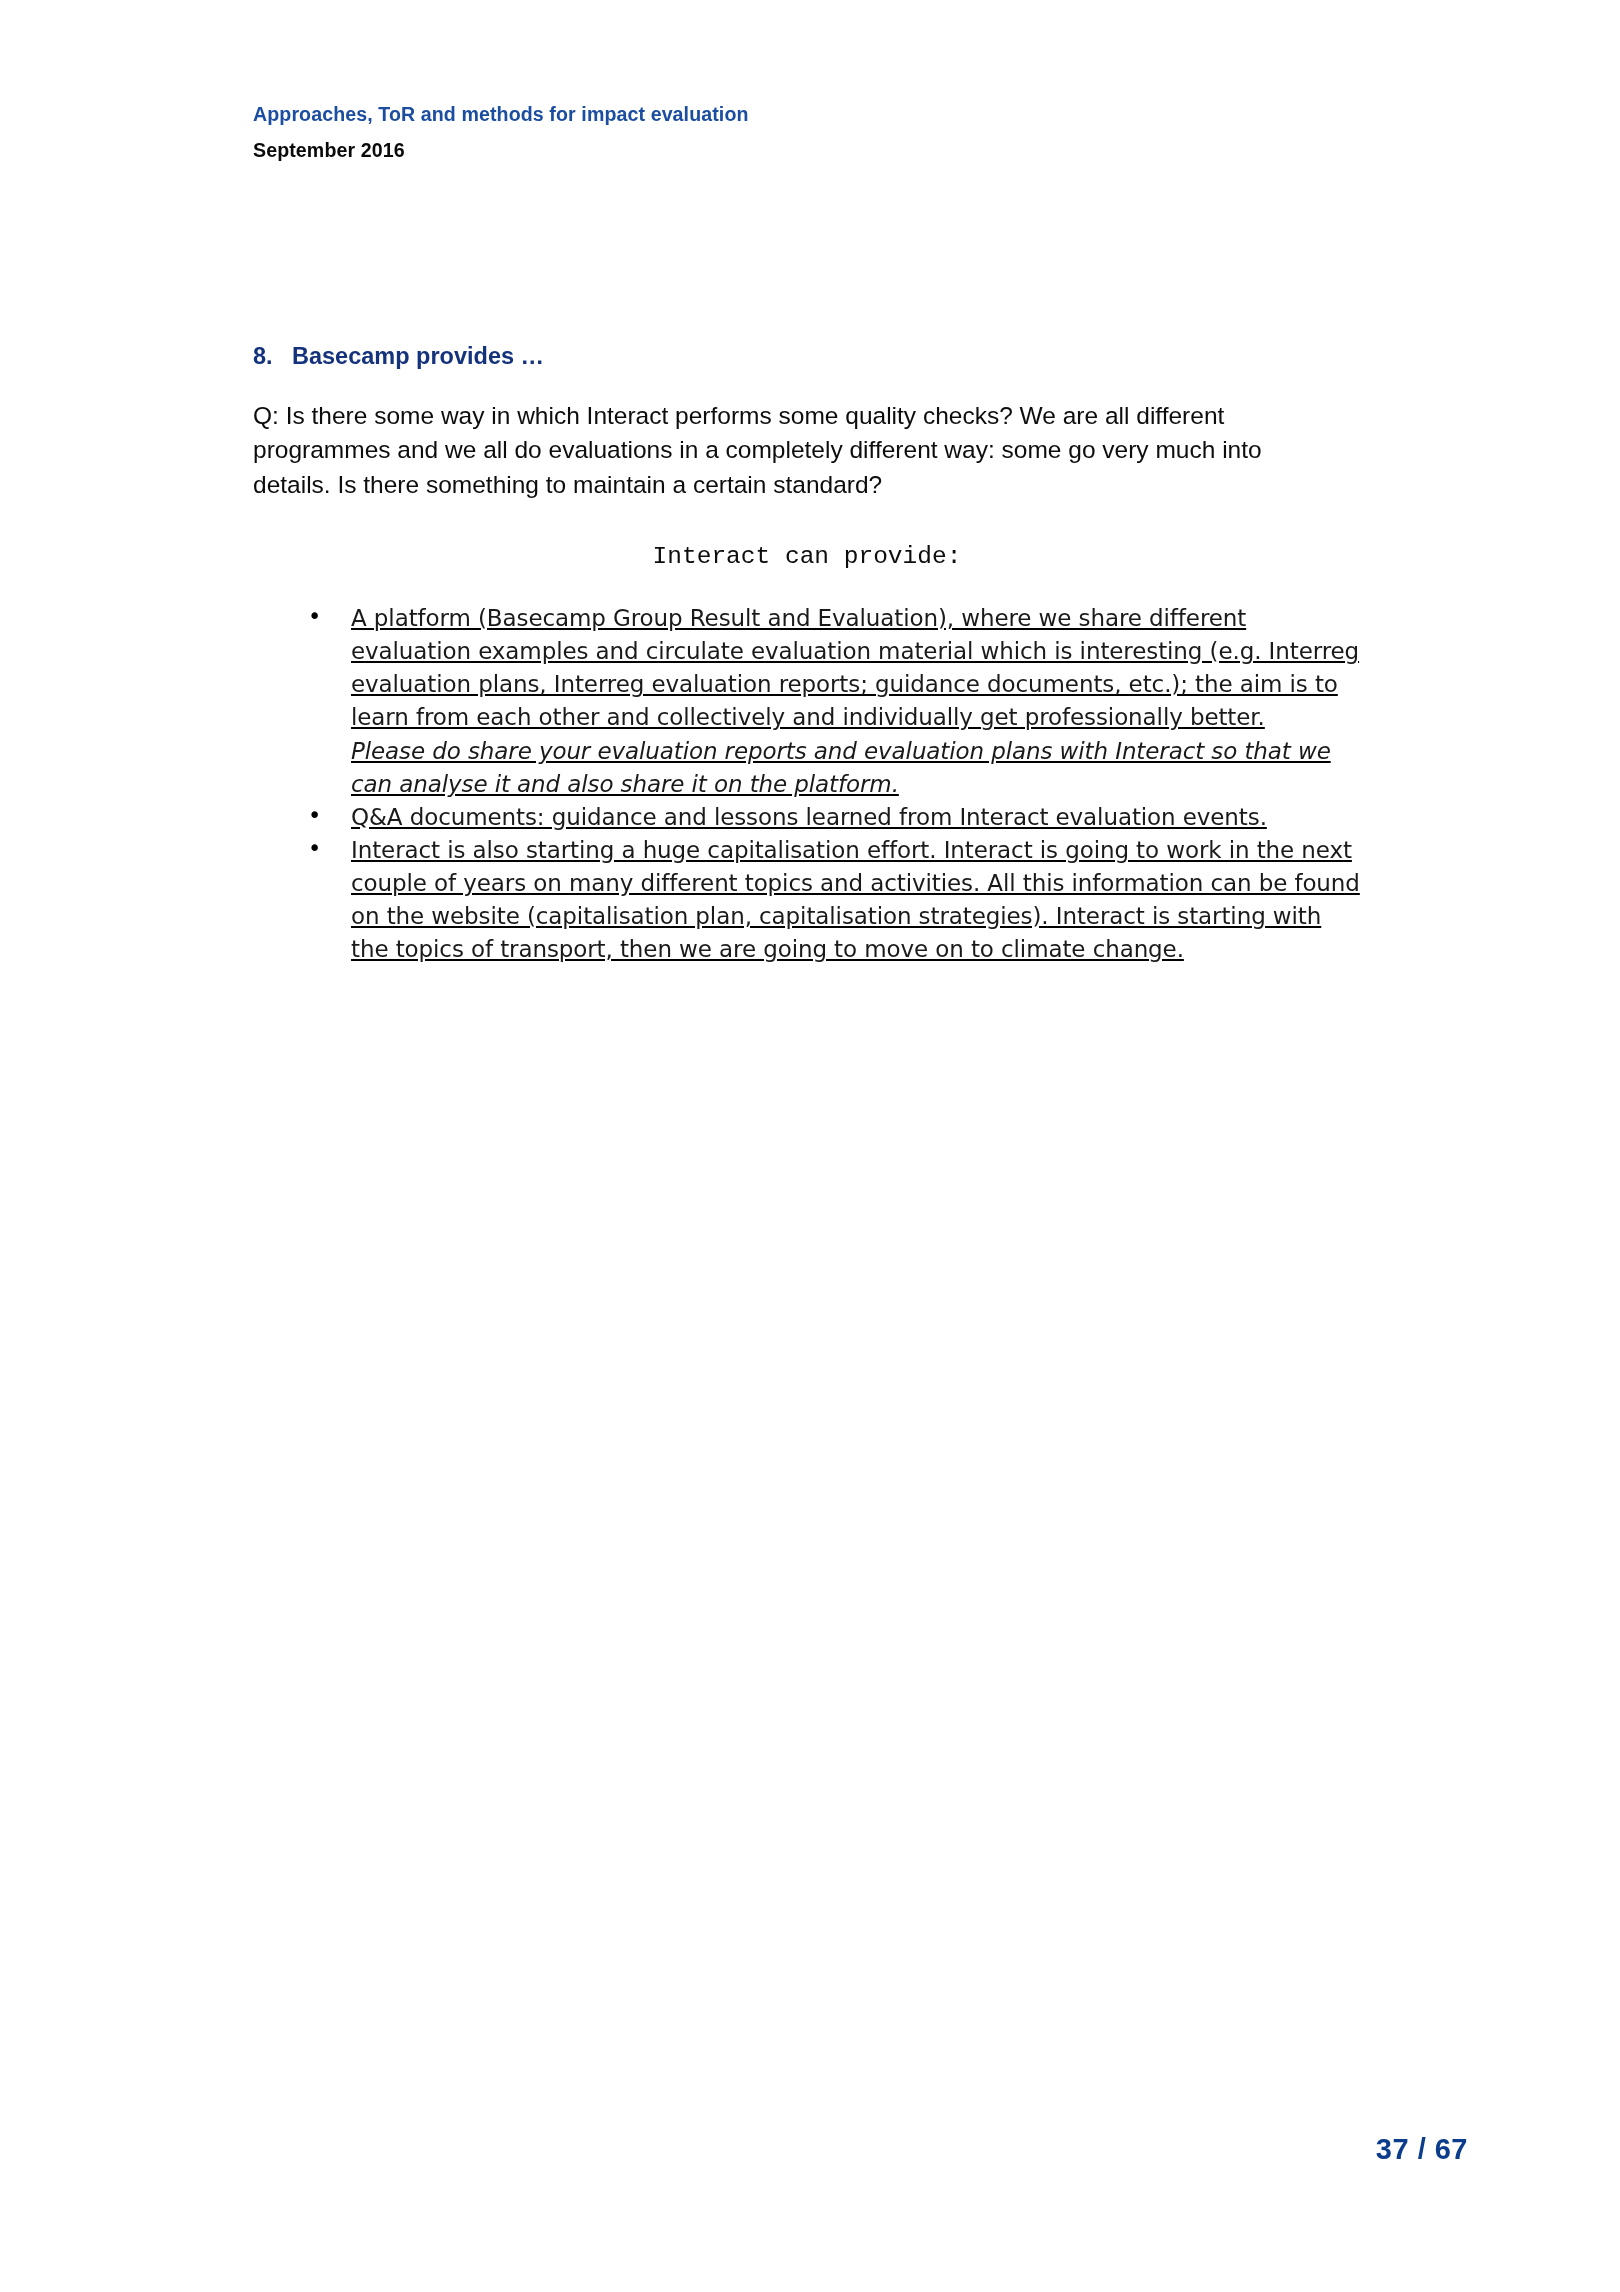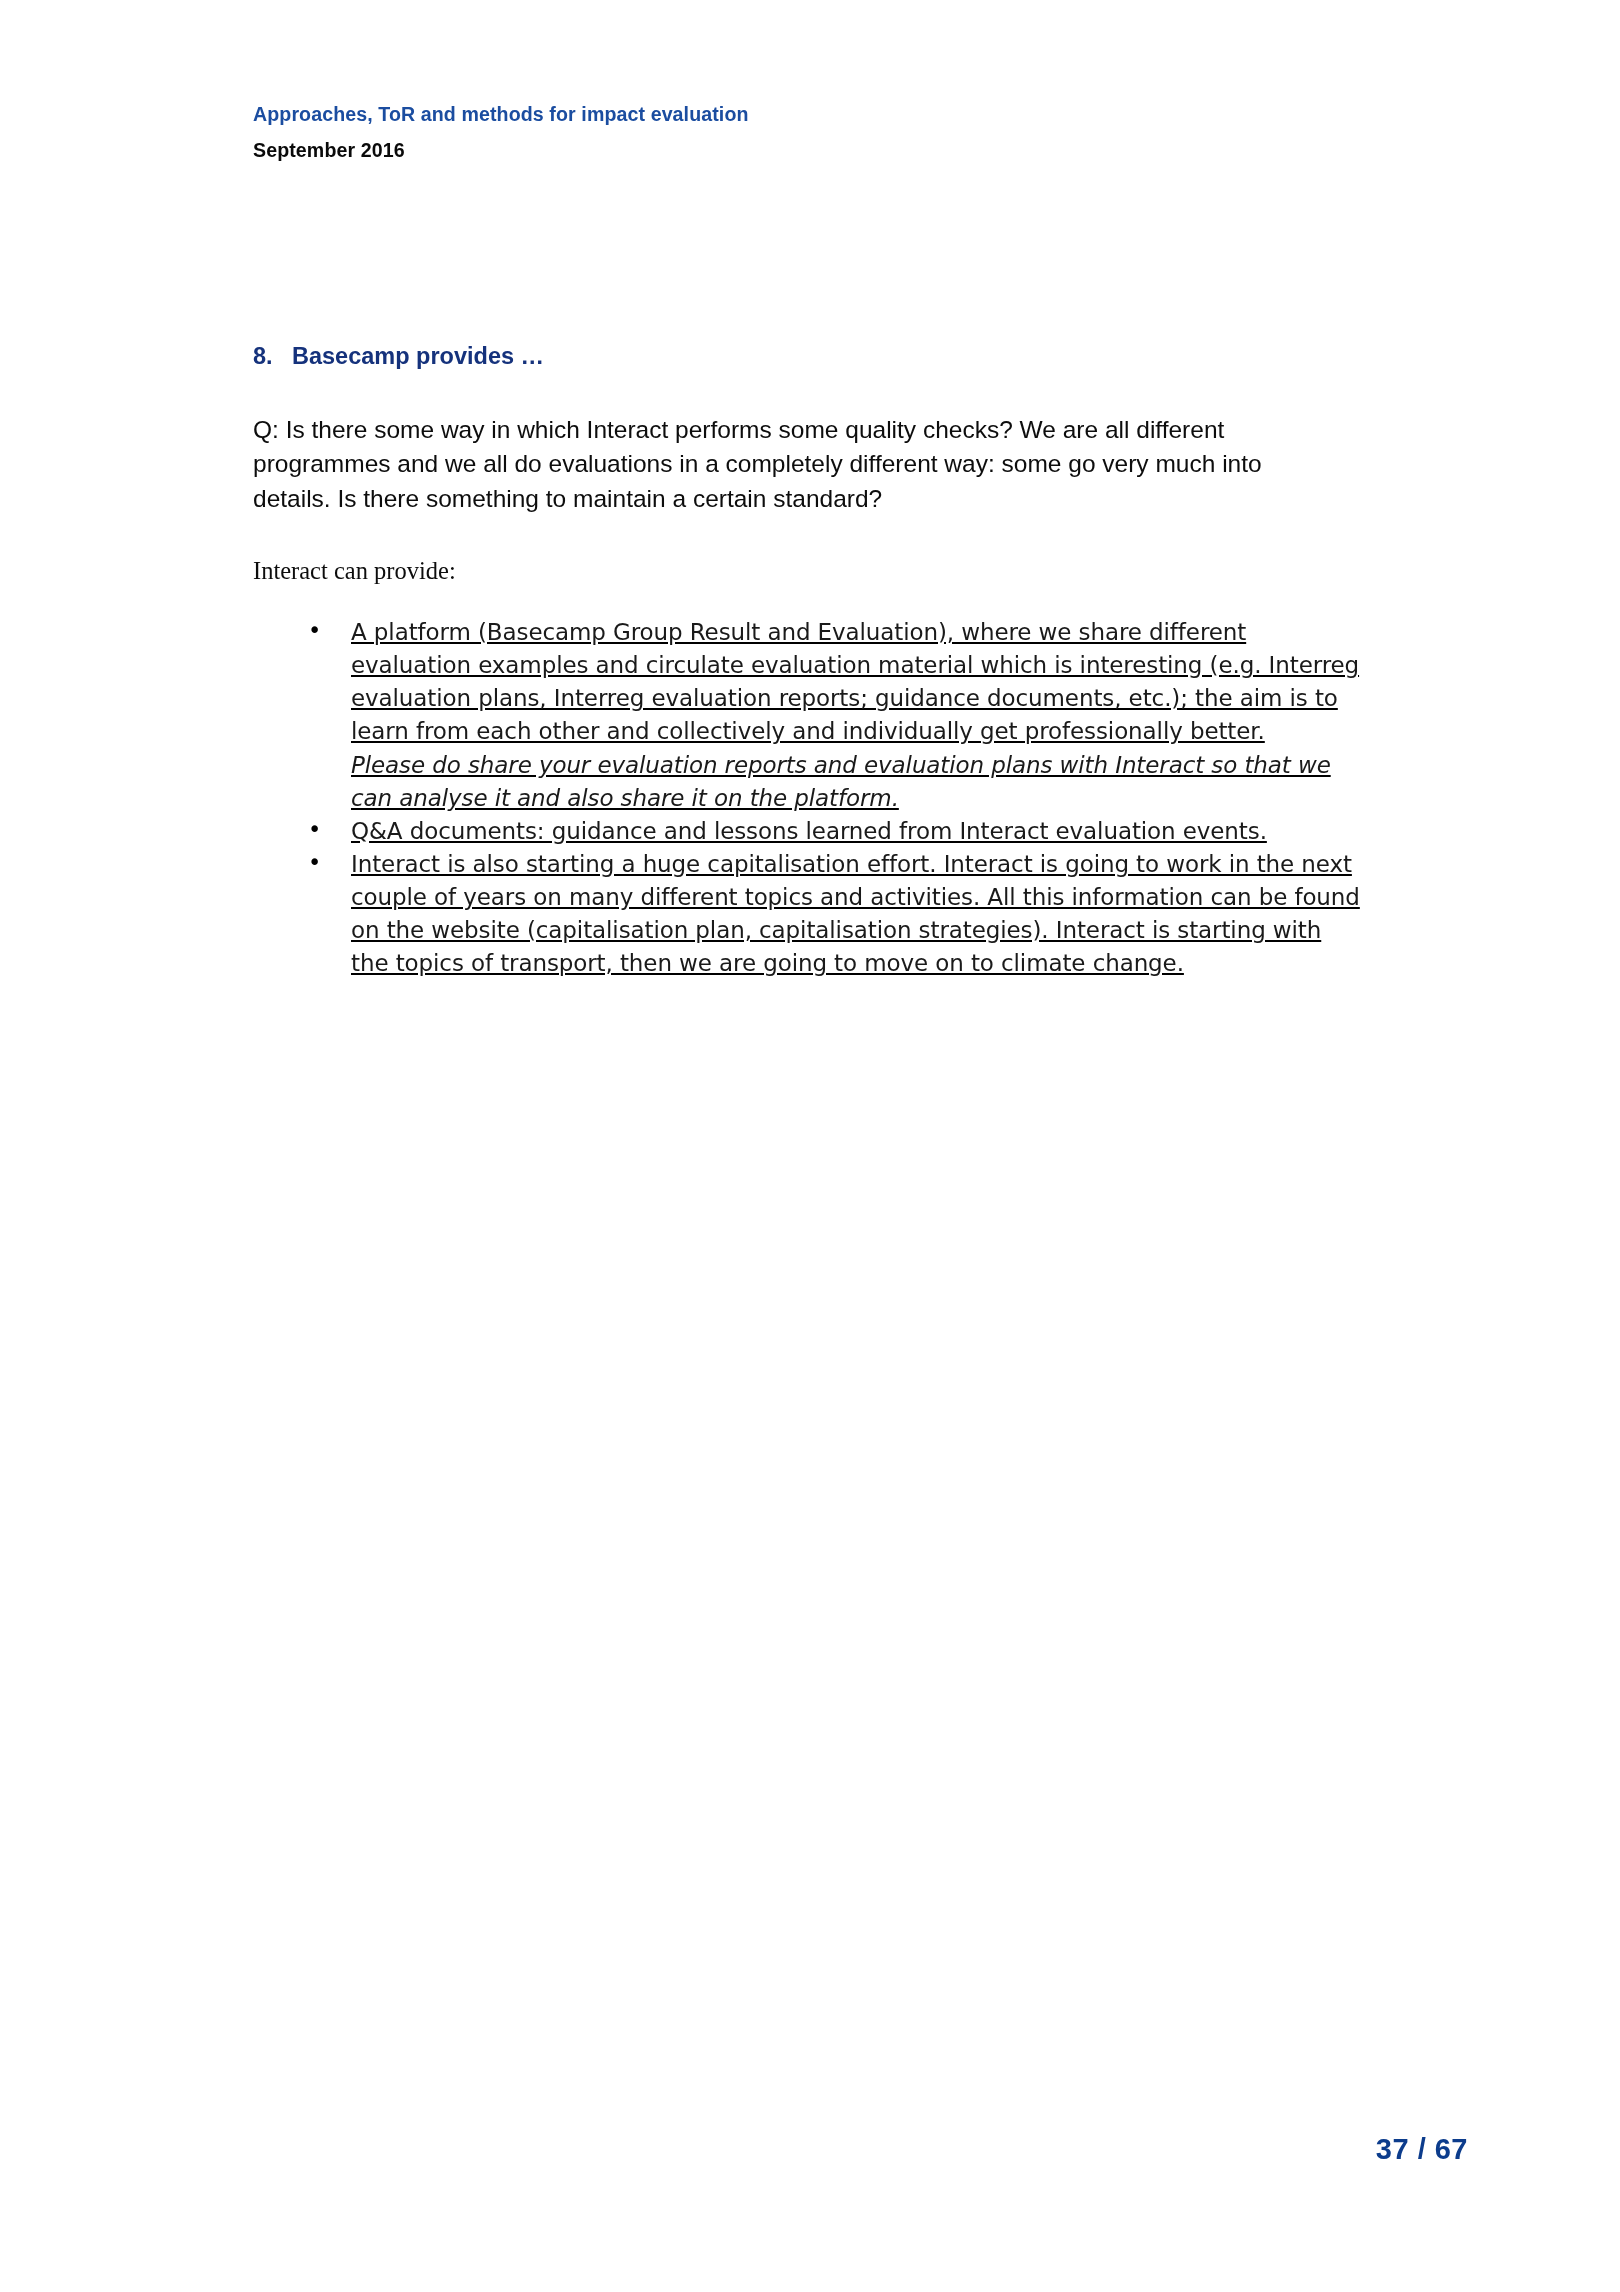--- a/index.html
+++ b/index.html
@@ -70,31 +70,32 @@
     display: inline-block;
     min-width: 39px;
   }
 
   .q-para {
     font-family: "Liberation Sans", sans-serif;
     font-weight: normal;
     font-size: 24.5px;
     color: #0D0D0D;
     line-height: 1.42;
-    margin-top: 41px;
+    margin-top: 27px;
     max-width: 1068px;
   }
 
   .lead-in {
-    font-family: Liberation Serif, serif;
+    font-family: Liberation Mono, monospace;
     font-weight: normal;
     font-size: 24.5px;
     color: #0D0D0D;
     line-height: 1.42;
     margin-top: 37px;
+    text-align: center;
   }
 
   
   ul.bullets {
     list-style: none;
     margin: 27.4px 0 0 0;
     padding: 0;
     text-decoration: underline;
   }
 

